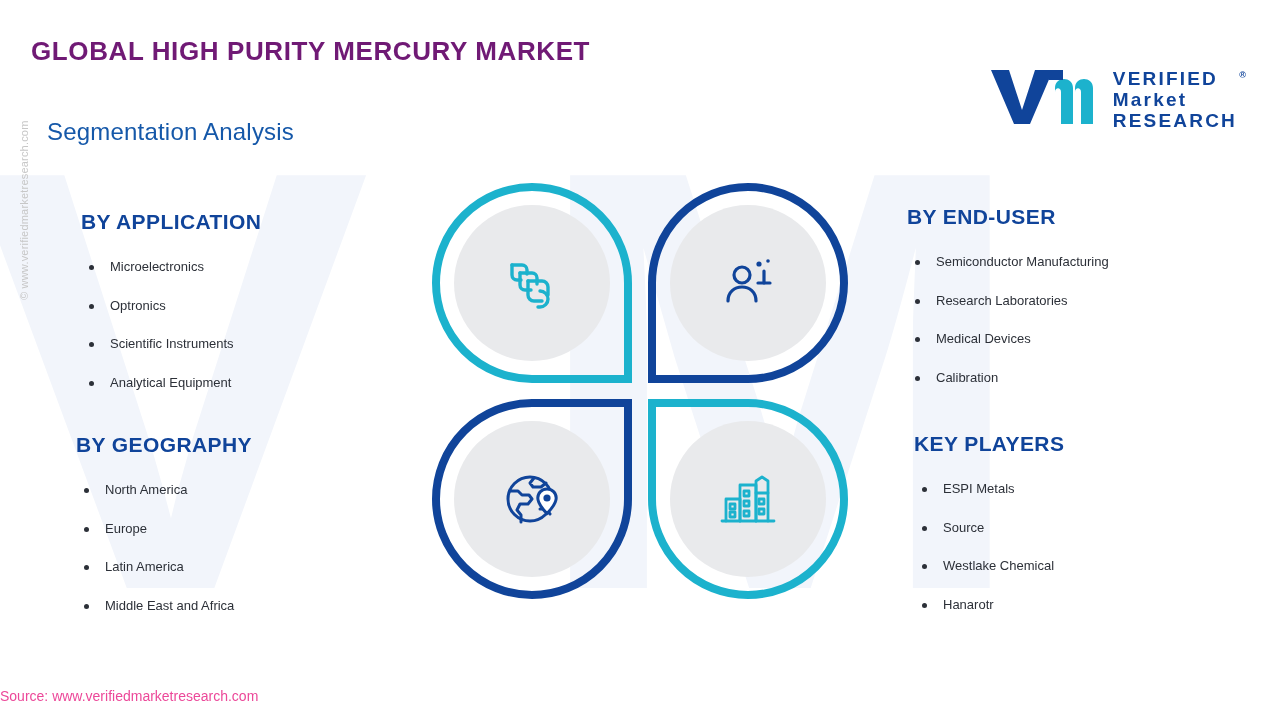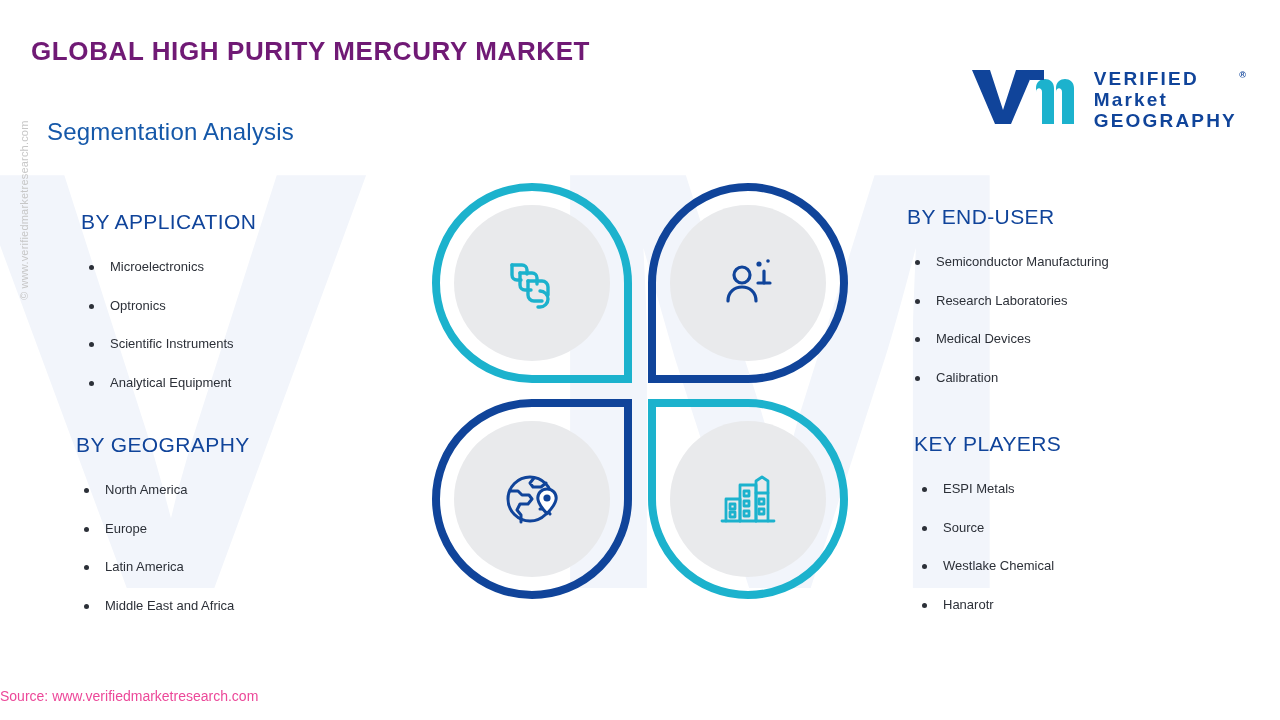--- a/index.html
+++ b/index.html
@@ -170,21 +170,21 @@
     border-radius: 0 50% 50% 50%;
   }
 
   
   .block {
     position: absolute;
   }
   .block h3 {
     margin: 0 0 14px 0;
     font-size: 21px;
-    font-weight: 400;
+    font-weight: 700;
     color: #10449a;
     letter-spacing: 0.4px;
   }
   .block ul {
     margin: 0;
     padding: 0;
     list-style: none;
   }
   .block li {
     position: relative;
@@ -243,21 +243,21 @@
         <path d="M66 22 C66 10, 84 10, 84 22 L84 58 L72 58 L72 26 C72 21, 66 21, 66 26 Z" fill="#1cb2cd"></path>
         <path d="M86 22 C86 10, 104 10, 104 22 L104 58 L92 58 L92 26 C92 21, 86 21, 86 26 Z" fill="#1cb2cd"></path>
         <path d="M60 4 L74 4 L74 14 L60 14 Z" fill="#10449a"></path>
       </svg>
     </div>
     <div class="logo-text">
       <div class="logo-line">
         <span>VERIFIED</span><span class="logo-reg">®</span>
       </div>
       <div class="logo-line">Market</div>
-      <div class="logo-line">GEOGRAPHY</div>
+      <div class="logo-line">RESEARCH</div>
     </div>
   </div>
 
   <div class="quad">
 
     <div class="petal petal-tl">
       <div class="ring"></div>
       <div class="inner">
         <svg viewBox="0 0 72 72" width="72" height="72" aria-hidden="true">
           <g fill="none" stroke="#1cb2cd" stroke-width="3.4" stroke-linecap="round" stroke-linejoin="round">

